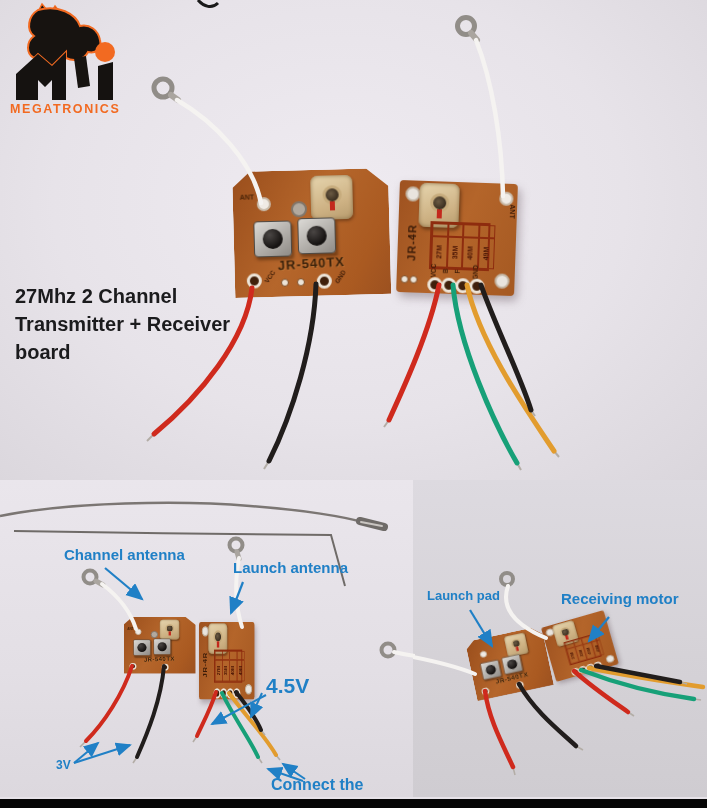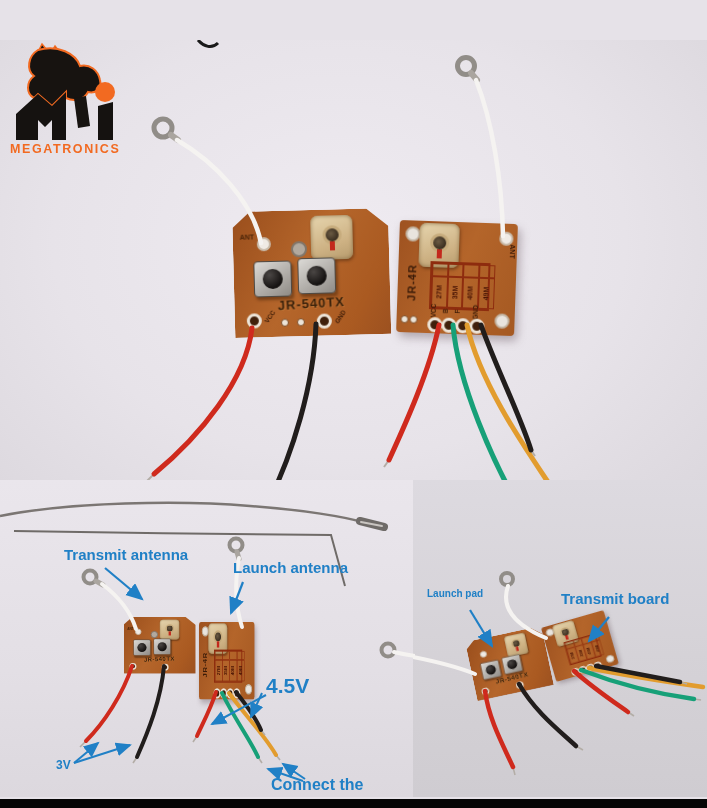--- a/index.html
+++ b/index.html
@@ -1,20 +1,20 @@
 <!DOCTYPE html>
 <html><head>
 <meta charset="utf-8">
 <style>
   html,body{margin:0;padding:0;background:#cfccd2;}
   #stage{position:relative;width:707px;height:808px;overflow:hidden;
          font-family:"Liberation Sans",sans-serif;background:#e6e2e8;}
   .photo{position:absolute;overflow:hidden;}
   #top-photo{left:0;top:0;width:707px;height:480px;
-    background:radial-gradient(ellipse at 48% 42%,#efebf1 0%,#e7e3e9 55%,#dad6dc 100%);margin-top:40px;}
+    background:radial-gradient(ellipse at 48% 42%,#efebf1 0%,#e7e3e9 55%,#dad6dc 100%);}
   #bl-photo{left:0;top:480px;width:413px;height:317px;
     background:linear-gradient(180deg,#eae6ec 0%,#e3dfe5 60%,#dcd8de 100%);}
   #br-photo{left:413px;top:480px;width:294px;height:317px;
     background:linear-gradient(180deg,#dddae0 0%,#d5d2d7 55%,#cfccd1 100%);}
   #bottom-bar{position:absolute;left:0;top:799px;width:707px;height:9px;background:#060606;}
   .abs{position:absolute;}
   .place{position:absolute;transform-origin:0 0;}
 
   
   #logo{left:8px;top:2px;width:130px;height:120px;}
@@ -101,21 +101,21 @@
   .br-rx{left:128px;top:148px;transform:rotate(-16deg) scale(0.55,0.5);}
 
   svg.layer{position:absolute;left:0;top:0;pointer-events:none;}
 
   
   #lbl-transmit{left:64px;top:66px;font-size:15px;}
   #lbl-receive{left:233px;top:79px;font-size:15px;}
   #lbl-45v{left:266px;top:194px;font-size:21px;}
   #lbl-3v{left:56px;top:278px;font-size:12px;}
   #lbl-motor{left:271px;top:296px;font-size:16px;}
-  #lbl-launch{left:14px;top:108px;font-size:10px;}
+  #lbl-launch{left:14px;top:108px;font-size:13px;}
   #lbl-receiving{left:148px;top:110px;font-size:15px;}
 </style>
 </head>
 <body>
 
 <div id="stage">
 
   <div id="top-photo" class="photo">
 
     <div id="logo" class="abs">
@@ -124,20 +124,23 @@
         <path d="M47,4 L54,13 L41,14 Z" fill="#171310" stroke="#f26a21" stroke-width="1.5"></path>
         <path d="M30,8 C20,14 18,28 26,34 C18,40 18,52 26,56 L30,52 L44,64 L58,50 L58,56 C66,60 76,58 80,50 C88,52 94,46 92,38 C90,28 82,22 72,24 C68,12 50,2 30,8 Z" fill="#171310" stroke="#f26a21" stroke-width="2"></path>
         <path d="M66,56 L78,54 L82,84 L70,86 Z" fill="#171310"></path>
         <path d="M8,98 L8,72 L30,52 L44,64 L58,50 L58,98 L44,98 L44,78 L37,85 L30,78 L30,98 Z" fill="#151210"></path>
         <path d="M90,98 L90,64 L105,60 L105,98 Z" fill="#151210"></path>
         <circle cx="97" cy="50" r="10" fill="#f26a21"></circle>
       </svg>
       <div id="logo-text">MEGATRONICS</div>
     </div>
 
+    <div id="main-title" class="abs">27Mhz 2 Channel
+Transmitter + Receiver
+board</div>
 
     <div class="place top-tx">
       <div class="board-tx">
         <span class="tx-ant">ANT</span>
         <span class="hole ant-hole tx-ant-hole"></span>
         <span class="hole bare-hole tx-bare"></span>
         <span class="trimmer tx-trimmer"></span>
         <span class="pushbtn btn-a"></span>
         <span class="pushbtn btn-b"></span>
         <span class="tx-model">JR-540TX</span>
@@ -299,21 +302,21 @@
       <path d="M105,88 L142,119" stroke="#2080c6" stroke-width="2.2" marker-end="url(#ahl)"></path>
       <path d="M243,102 L231,133" stroke="#2080c6" stroke-width="2.2" marker-end="url(#ahl)"></path>
       <path d="M266,215 L212,244" stroke="#2080c6" stroke-width="2" marker-end="url(#ahl)"></path>
       <path d="M262,213 L251,237" stroke="#2080c6" stroke-width="2" marker-end="url(#ahl)"></path>
       <path d="M74,283 L98,263" stroke="#2080c6" stroke-width="2" marker-end="url(#ahl)"></path>
       <path d="M74,283 L130,265" stroke="#2080c6" stroke-width="2" marker-end="url(#ahl)"></path>
       <path d="M303,301 L268,289" stroke="#2080c6" stroke-width="2" marker-end="url(#ahl)"></path>
       <path d="M305,299 L283,284" stroke="#2080c6" stroke-width="2" marker-end="url(#ahl)"></path>
     </svg>
 
-    <div class="blue-label" id="lbl-transmit">Transmit antenna</div>
+    <div class="blue-label" id="lbl-transmit">Channel antenna</div>
     <div class="blue-label" id="lbl-receive">Launch antenna</div>
     <div class="blue-label" id="lbl-45v">4.5V</div>
     <div class="blue-label" id="lbl-3v">3V</div>
     <div class="blue-label" id="lbl-motor">Connect the motor</div>
   </div>
 
   <div id="br-photo" class="photo">
 
     <div class="place br-tx">
       <div class="board-tx">
@@ -380,21 +383,21 @@
       <path d="M168,190 C210,206 252,215 281,219" fill="none" stroke="#17a078" stroke-width="4.5" stroke-linecap="round"></path>
       <path d="M176,188 C215,196 262,203 290,207" fill="none" stroke="#e29c2e" stroke-width="4.5" stroke-linecap="round"></path>
       <path d="M267,202 L274,204" stroke="#b3ada6" stroke-width="1.6"></path>
       <path d="M183,186 C215,192 245,198 267,202" fill="none" stroke="#211d1c" stroke-width="4.5" stroke-linecap="round"></path>
 
       <path d="M57,130 L79,166" stroke="#2080c6" stroke-width="2.2" marker-end="url(#ahr)"></path>
       <path d="M196,137 L176,161" stroke="#2080c6" stroke-width="2.2" marker-end="url(#ahr)"></path>
     </svg>
 
     <div class="blue-label" id="lbl-launch">Launch pad</div>
-    <div class="blue-label" id="lbl-receiving">Transmit board</div>
+    <div class="blue-label" id="lbl-receiving">Receiving motor</div>
   </div>
 
   <svg class="layer" style="left:370px;top:630px;" width="45" height="45" viewBox="0 0 45 45">
     <circle cx="18" cy="20" r="6.5" fill="none" stroke="#918d88" stroke-width="4"></circle>
     <path d="M24,22 C32,24 38,25 45,26" fill="none" stroke="#f5f3f1" stroke-width="4" stroke-linecap="round"></path>
   </svg>
 
   <div id="bottom-bar"></div>
 </div>
 

